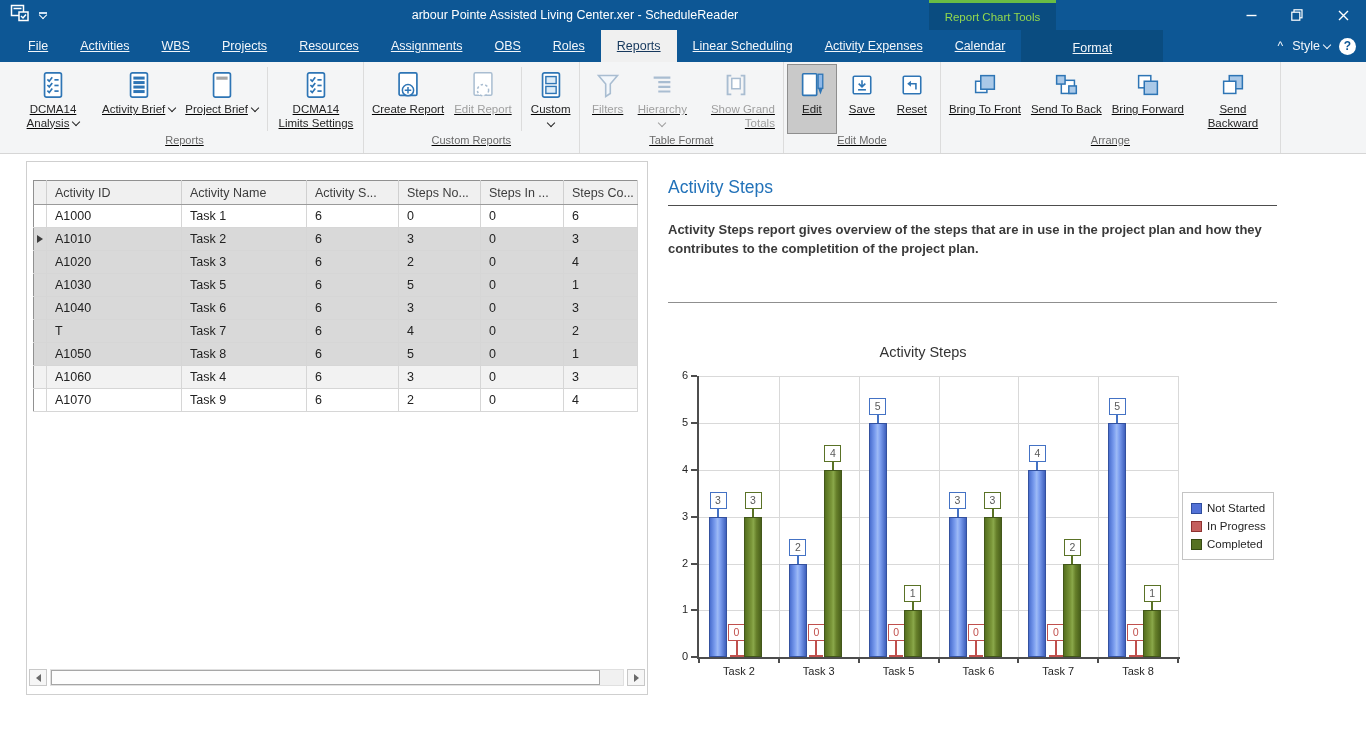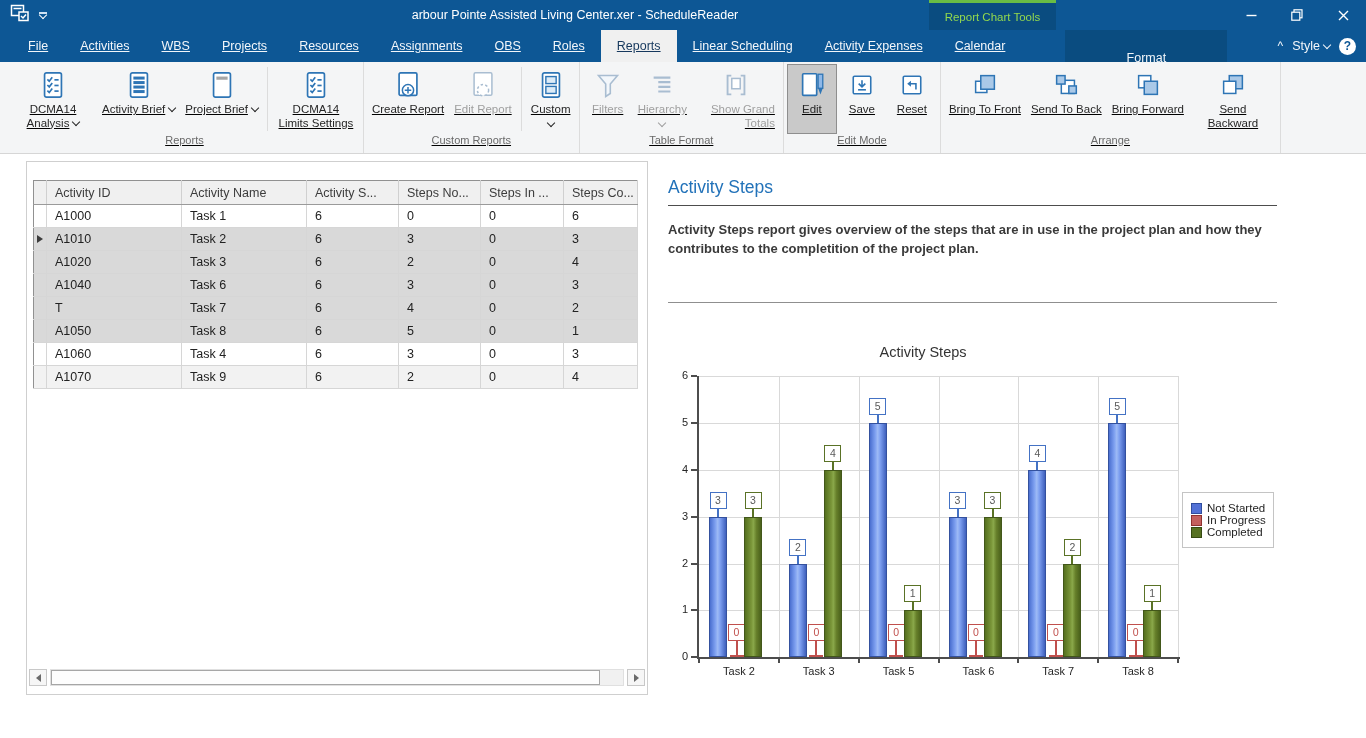--- a/index.html
+++ b/index.html
@@ -14,21 +14,21 @@
   .ctx-head{position:absolute;left:929px;top:0;width:127px;height:30px;background:#0a4c80;
     border-top:3px solid #69bd44;box-sizing:border-box;display:flex;align-items:center;justify-content:center;
     font-size:11.5px;color:#92d94e;}
   .win-controls{position:absolute;right:0;top:0;height:30px;display:flex;}
   .win-btn{width:46px;height:30px;display:flex;align-items:center;justify-content:center;}
   
   .tabrow{height:32px;background:#0d5795;display:flex;align-items:stretch;color:#f2f6fa;font-size:12.5px;}
   #tabs{display:flex;padding-left:12px;}
   .tab{padding:0 16px;line-height:32px;white-space:nowrap;cursor:default;text-decoration:underline;}
   .tab.active{background:#f0f0f0;color:#17395e;}
-  .tab.fmt{width:138px;padding:12px;text-align:center;background:#0a4c80;margin-left:44px;}
+  .tab.fmt{width:138px;padding:2px;text-align:center;background:#0a4c80;}
   .tab-right{margin-left:auto;display:flex;align-items:center;gap:9px;padding-right:10px;}
   .chev{display:inline-block;width:5px;height:5px;border-right:1.4px solid currentColor;
     border-bottom:1.4px solid currentColor;transform:rotate(45deg);margin-left:4px;vertical-align:2px;}
   .caret-up{font-size:12px;}
   .help-circle{width:17px;height:17px;border-radius:50%;background:#fff;color:#0d5795;font-weight:bold;
     font-size:12px;display:flex;align-items:center;justify-content:center;}
   
   .ribbon{height:92px;background:#f4f5f6;border-bottom:1px solid #d6d6d6;display:flex;
     padding-left:6px;box-sizing:border-box;}
   .rgroup{display:flex;flex-direction:column;border-right:1px solid #dcdcdc;padding:2px 3px 0;text-decoration:underline;}
@@ -85,21 +85,21 @@
   .bar{position:absolute;box-sizing:border-box;}
   .barfill-0{background:linear-gradient(90deg,#4a6fd0 0%,#7d9ff0 32%,#9dbaf6 48%,#7d9ff0 64%,#3f60bd 100%);
     border:1px solid #34519e;}
   .barfill-2{background:linear-gradient(90deg,#55701f 0%,#7a9639 40%,#8aa84a 52%,#667f2a 72%,#4a611b 100%);
     border:1px solid #42571a;}
   .lbox{position:absolute;width:15px;height:15px;background:#fff;border:1px solid;box-sizing:content-box;
     font-size:10.5px;text-align:center;line-height:15px;}
   .lline{position:absolute;width:2px;}
   .zero-tick{position:absolute;height:2px;}
   .legend{position:absolute;left:514px;top:189px;width:92px;background:#fff;border:1px solid #c4c4c4;
-    padding:9px 8px;box-sizing:border-box;display:flex;flex-direction:column;}
+    padding:9px 8px;box-sizing:border-box;display:flex;flex-direction:column;gap:6px;}
   .litem{display:flex;align-items:center;gap:5px;font-size:11.5px;color:#1f1f1f;white-space:nowrap;}
   .lsw{width:9px;height:9px;border:1px solid;flex:none;}
 </style>
 </head>
 <body>
 
 <div class="titlebar">
   <div class="qat">
     <span>
       <svg width="20" height="18" viewBox="0 0 20 18">
@@ -410,20 +410,29 @@
               <td>3</td>
             </tr>
             <tr class="selected">
               <td class="sel"></td>
               <td>A1020</td>
               <td>Task 3</td>
               <td>6</td>
               <td>2</td>
               <td>0</td>
               <td>4</td>
+            </tr>
+            <tr class="selected">
+              <td class="sel"></td>
+              <td>A1030</td>
+              <td>Task 5</td>
+              <td>6</td>
+              <td>5</td>
+              <td>0</td>
+              <td>1</td>
             </tr>
             <tr class="selected">
               <td class="sel"></td>
               <td>A1040</td>
               <td>Task 6</td>
               <td>6</td>
               <td>3</td>
               <td>0</td>
               <td>3</td>
             </tr>

